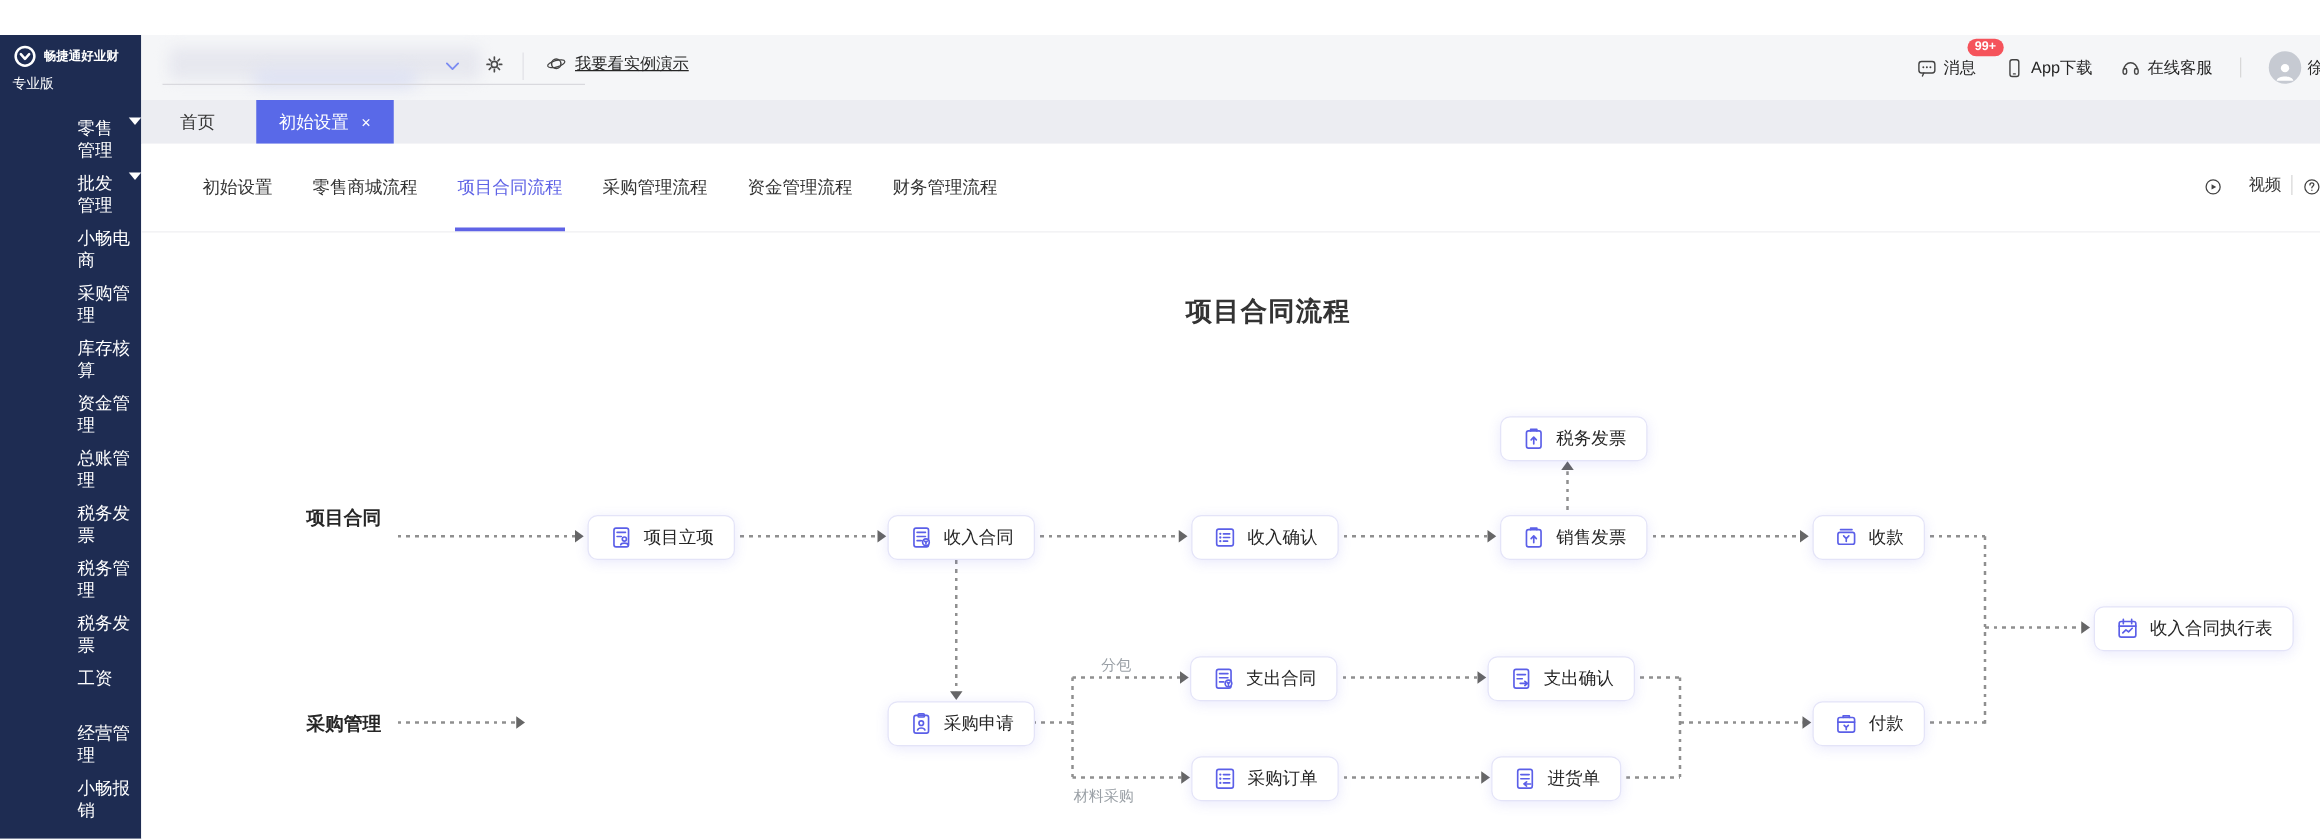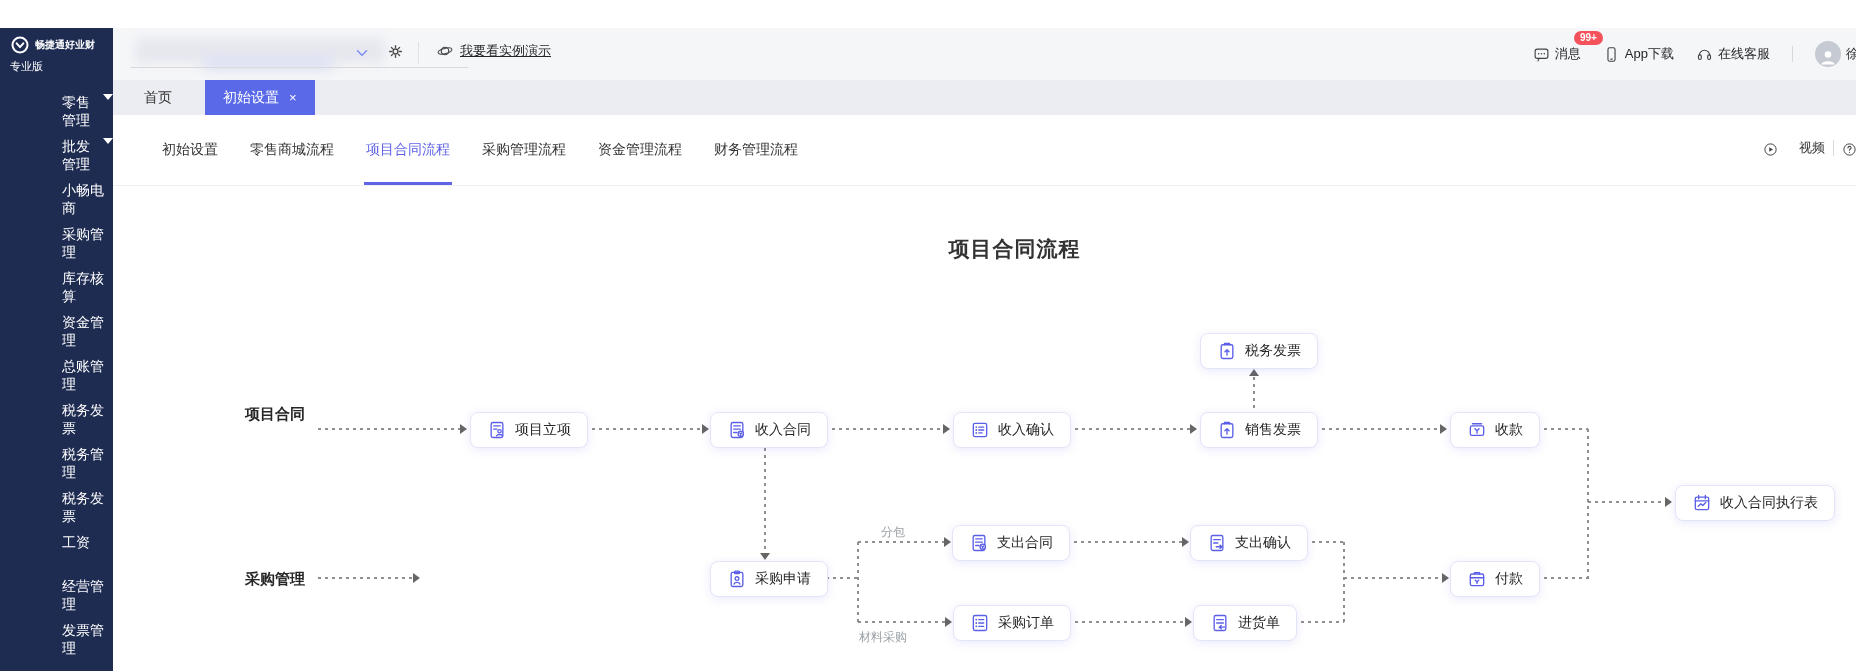--- a/index.html
+++ b/index.html
@@ -174,21 +174,21 @@
   <div class="side-item">
       <span>税务发票</span>
     </div>
   <div class="side-item">
       <span>工资</span>
     </div>
   <div class="side-item">
       <span>经营管理</span>
     </div>
   <div class="side-item">
-      <span>发票管理</span>
+      <span>小畅报销</span>
     </div>
 </div>
 
 <div class="wtabs">
   <div class="wtab-home">首页</div>
   <div class="wtab-active">
     <span>初始设置</span>
     <span class="wtab-close">×</span>
   </div>
 </div>

